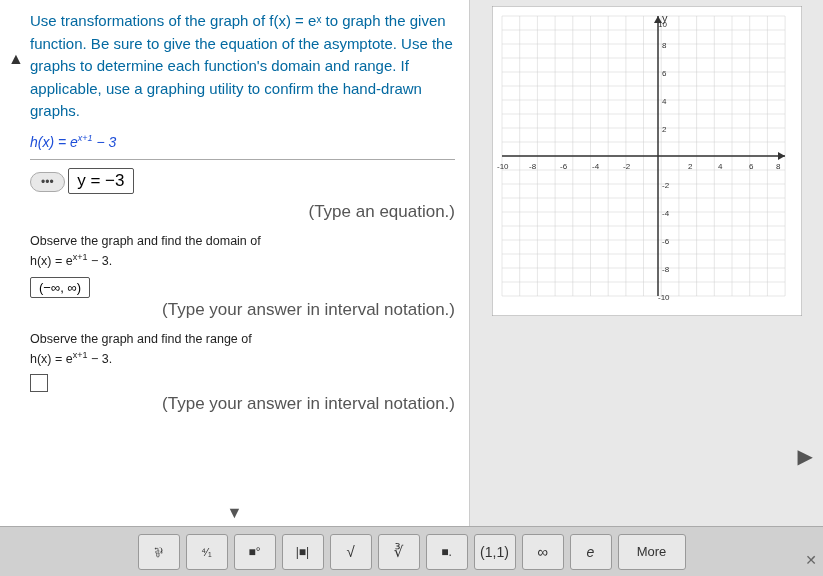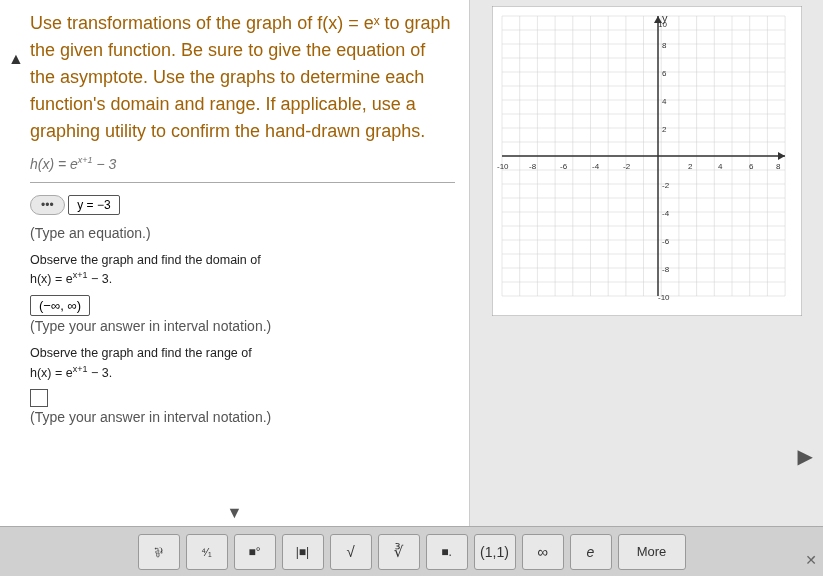--- a/index.html
+++ b/index.html
@@ -40,31 +40,31 @@
     .arrow-left {
       position: absolute;
       left: 8px;
       top: 50px;
       font-size: 16px;
       color: #333;
       cursor: pointer;
     }
 
     .problem-text {
-      font-size: 18px;
+      font-size: 15px;
       line-height: 1.5;
-      color: #a16207;
+      color: #0369a1;
       margin-bottom: 10px;
     }
 
     .function-eq {
       font-size: 14px;
       font-style: italic;
       margin: 6px 0 10px 0;
-      color: #737373;
+      color: #1d4ed8;
     }
 
     .divider-line {
       border: none;
       border-top: 1px solid #aaa;
       margin: 8px 0;
     }
 
     .ellipsis-btn {
       display: inline-block;
@@ -90,29 +90,30 @@
       margin-left: 4px;
       color: #333;
       font-size: 10px;
     }
 
     .answer-box {
       display: inline-block;
       border: 1.5px solid #555;
       border-radius: 2px;
       padding: 2px 8px;
-      font-size: 12px;
+      font-size: 17px;
       margin-bottom: 2px;
       background: #fff;
     }
 
     .hint-text {
-      font-size: 14px;
+      font-size: 17px;
       color: #555;
       margin-bottom: 10px;
+      text-align: right;
     }
 
     .domain-answer {
       display: inline-block;
       border: 1.5px solid #555;
       border-radius: 2px;
       padding: 2px 8px;
       font-size: 13px;
       margin-bottom: 2px;
       background: #fff;

